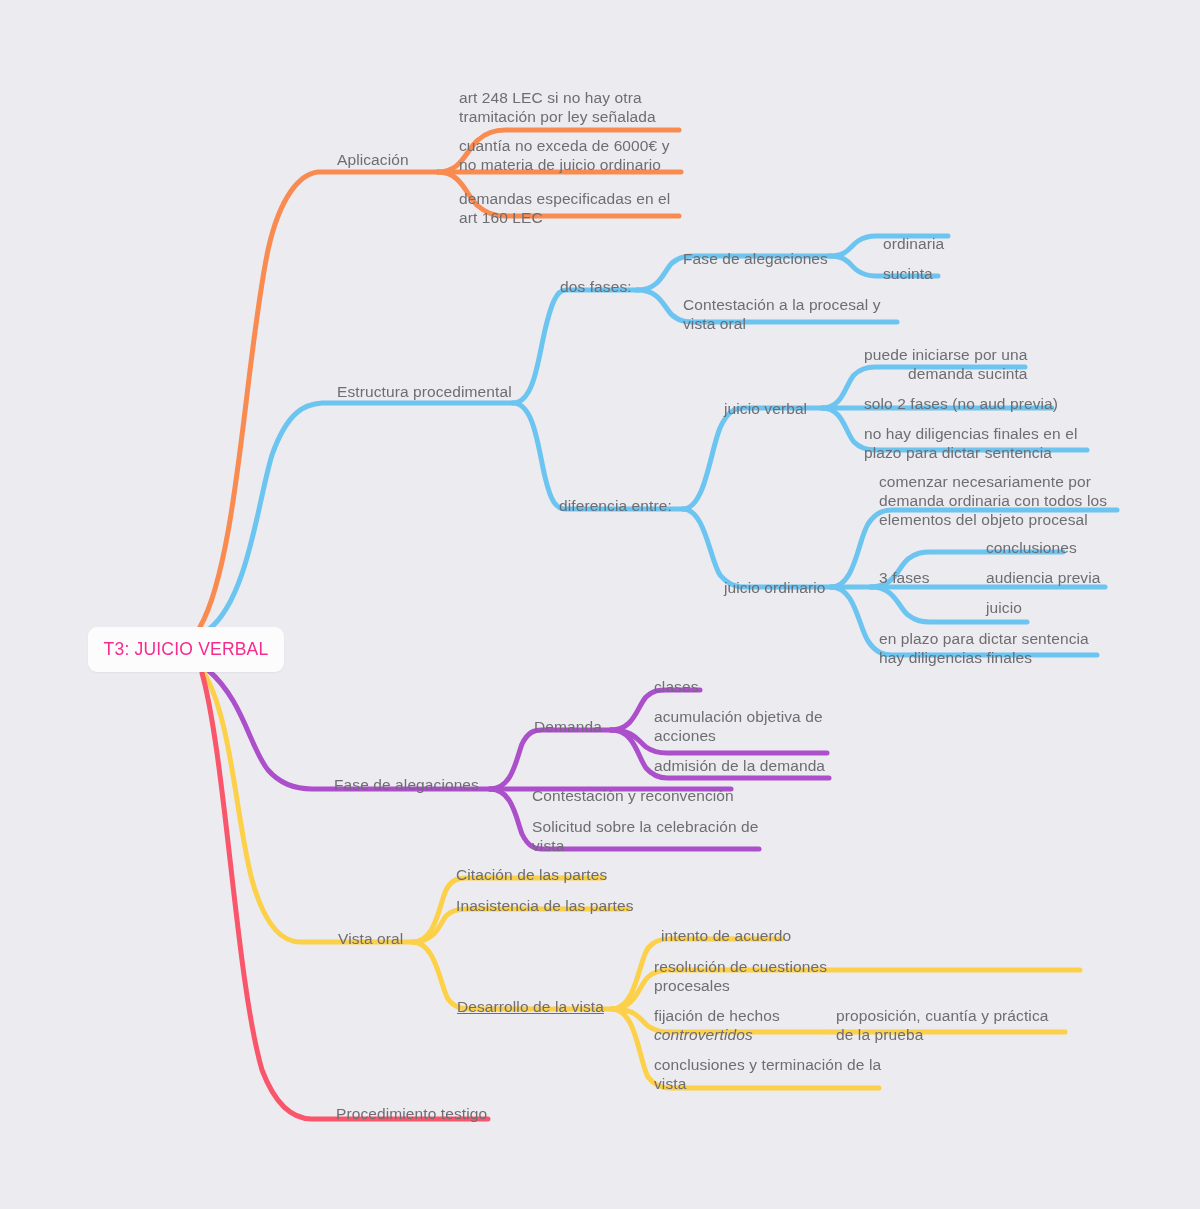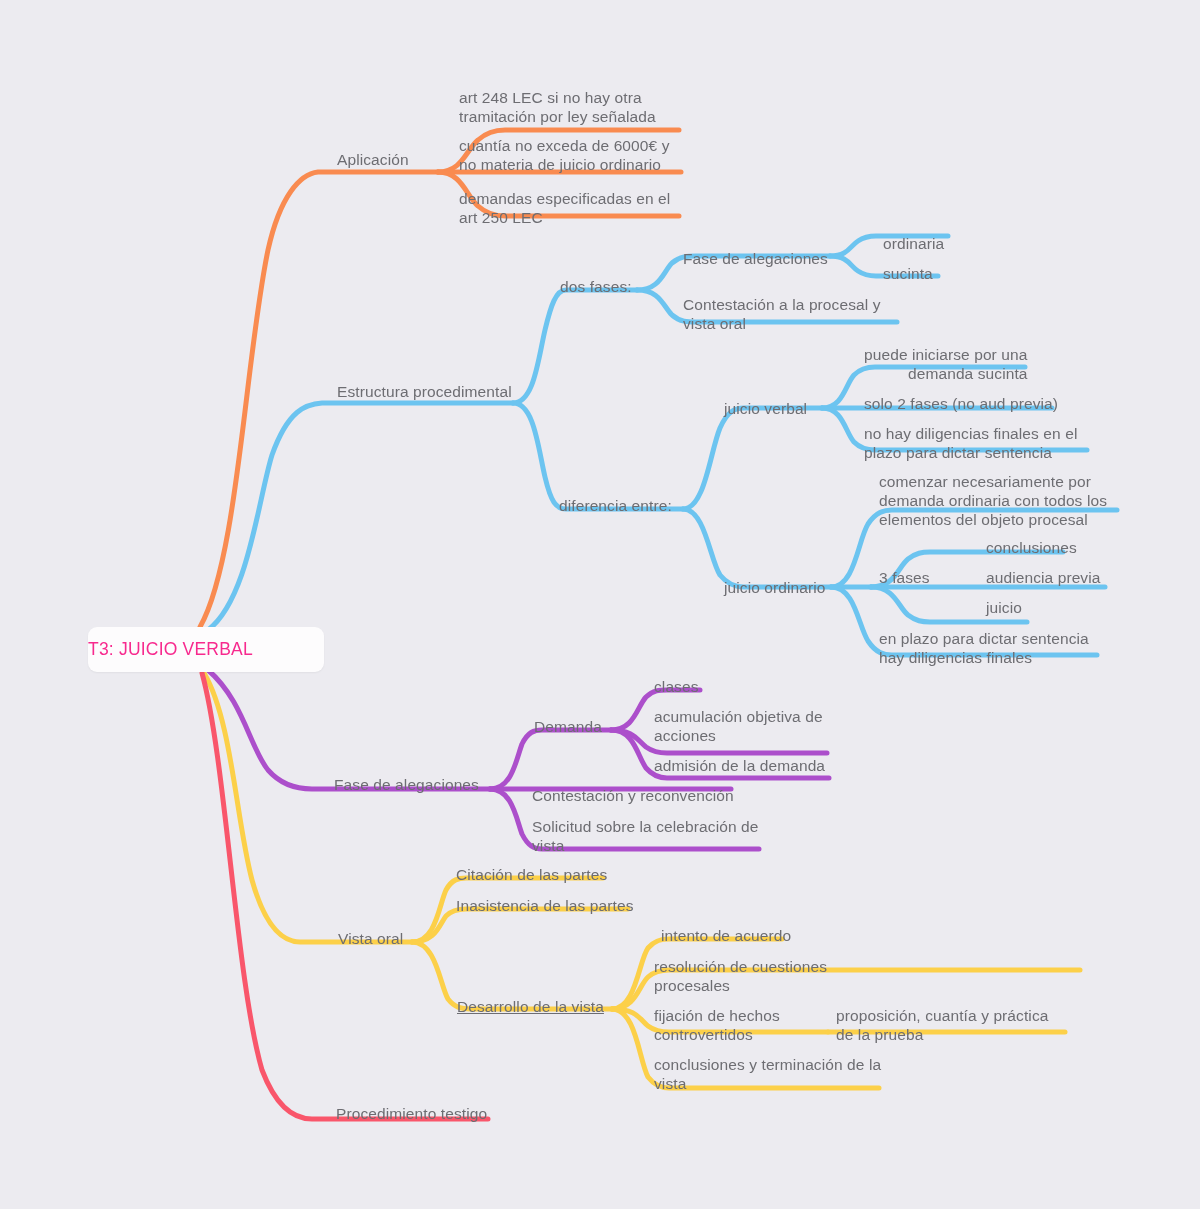--- a/index.html
+++ b/index.html
@@ -16,25 +16,25 @@
     position:absolute;
     color:#6d6d72;
     font-size:15.5px;
     line-height:19px;
     white-space:pre;
     letter-spacing:0.1px;
   }
   .root-node{
     position:absolute;
     left:88px;top:627px;
-    width:236px;height:45px;
+    width:196px;height:45px;
     background:#fdfcfd;
     border-radius:9px;
     box-shadow:0 1px 2px rgba(0,0,0,.05);
-    display:flex;align-items:center;justify-content:flex-start;
+    display:flex;align-items:center;justify-content:center;
   }
   .root-node span{
     color:#f72a8e;
     font-size:17.5px;
     letter-spacing:.2px;
     white-space:pre;
   }
 </style>
 </head>
 <body>
@@ -121,21 +121,21 @@
   <div class="root-node">
     <span>T3: JUICIO VERBAL</span>
   </div>
 
   <div class="node-label" style="left:337px;top:150px;">Aplicación</div>
   <div class="node-label" style="left:459px;top:88px;">art 248 LEC si no hay otra</div>
   <div class="node-label" style="left:459px;top:107px;">tramitación por ley señalada</div>
   <div class="node-label" style="left:459px;top:136px;">cuantía no exceda de 6000€ y</div>
   <div class="node-label" style="left:459px;top:155px;">no materia de juicio ordinario</div>
   <div class="node-label" style="left:459px;top:189px;">demandas especificadas en el</div>
-  <div class="node-label" style="left:459px;top:208px;">art 250 LEC</div>
+  <div class="node-label" style="left:459px;top:208px;">art 160 LEC</div>
 
   <div class="node-label" style="left:337px;top:382px;">Estructura procedimental</div>
   <div class="node-label" style="left:560px;top:277px;">dos fases:</div>
   <div class="node-label" style="left:683px;top:249px;">Fase de alegaciones</div>
   <div class="node-label" style="left:883px;top:234px;">ordinaria</div>
   <div class="node-label" style="left:883px;top:264px;">sucinta</div>
   <div class="node-label" style="left:683px;top:295px;">Contestación a la procesal y</div>
   <div class="node-label" style="left:683px;top:314px;">vista oral</div>
 
   <div class="node-label" style="left:559px;top:496px;">diferencia entre:</div>
@@ -169,21 +169,21 @@
   <div class="node-label" style="left:532px;top:836px;">vista</div>
 
   <div class="node-label" style="left:338px;top:929px;">Vista oral</div>
   <div class="node-label" style="left:456px;top:865px;">Citación de las partes</div>
   <div class="node-label" style="left:456px;top:896px;">Inasistencia de las partes</div>
   <div class="node-label" style="left:457px;top:997px;text-decoration:underline;">Desarrollo de la vista</div>
   <div class="node-label" style="left:654px;top:926px;margin-left:7px;">intento de acuerdo</div>
   <div class="node-label" style="left:654px;top:957px;">resolución de cuestiones</div>
   <div class="node-label" style="left:654px;top:976px;">procesales</div>
   <div class="node-label" style="left:654px;top:1006px;">fijación de hechos</div>
-  <div class="node-label" style="left:654px;top:1025px;">controvertidos</div>
+  <div class="node-label" style="left:654px;top:1025px;font-style:italic;">controvertidos</div>
   <div class="node-label" style="left:836px;top:1006px;">proposición, cuantía y práctica</div>
   <div class="node-label" style="left:836px;top:1025px;">de la prueba</div>
   <div class="node-label" style="left:654px;top:1055px;">conclusiones y terminación de la</div>
   <div class="node-label" style="left:654px;top:1074px;">vista</div>
 
   <div class="node-label" style="left:336px;top:1104px;">Procedimiento testigo</div>
 
 </div>
 
 </body></html>

